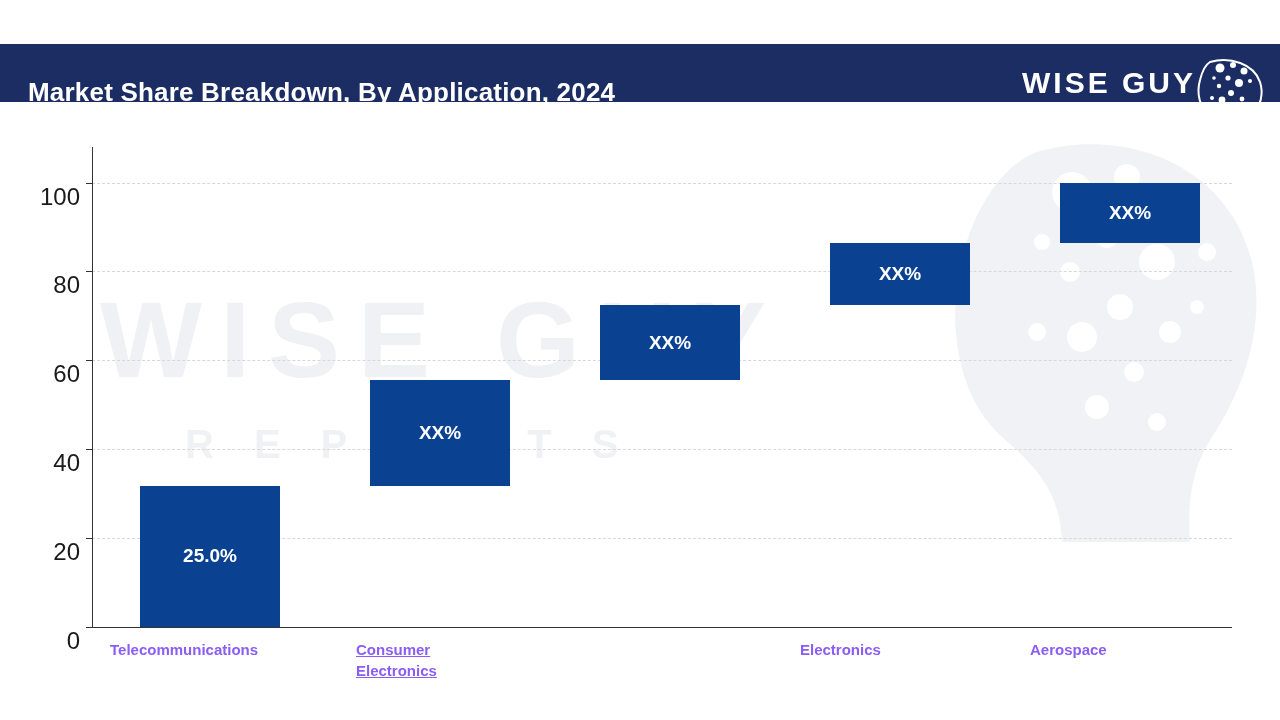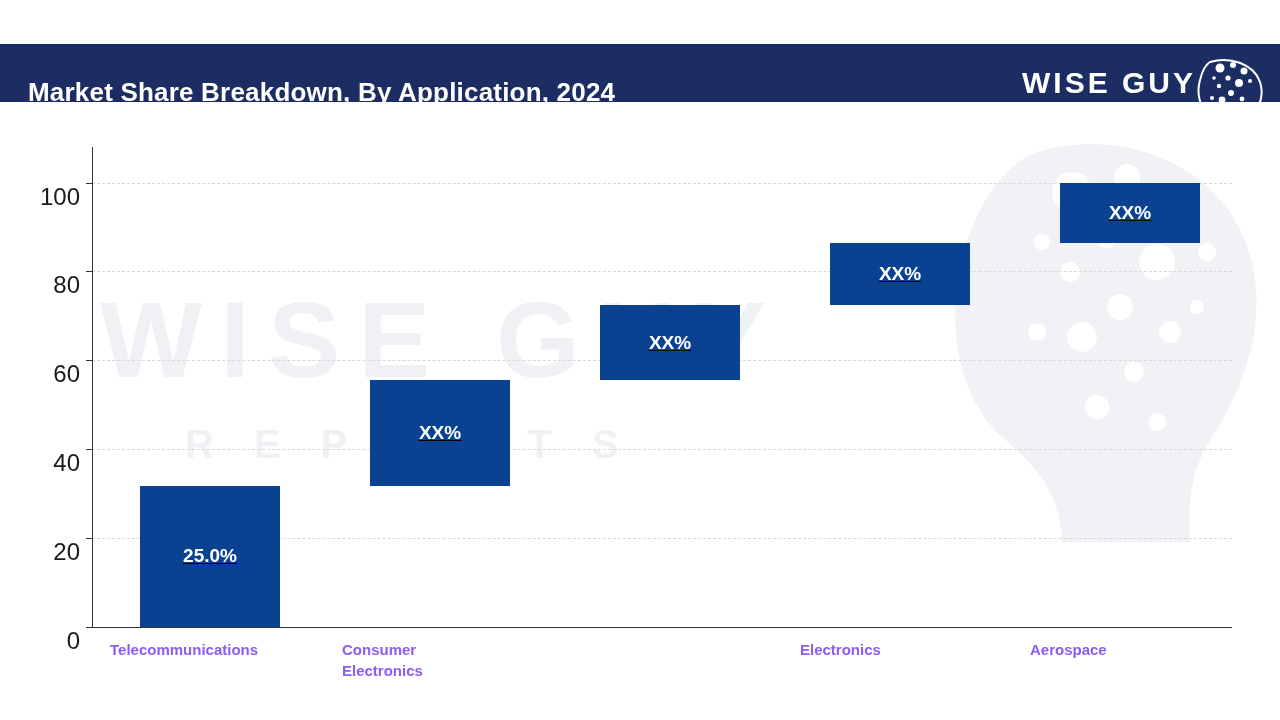--- a/index.html
+++ b/index.html
@@ -169,21 +169,20 @@
     height: 0;
     border-top: 1px solid #333333;
   }
 
   .bar {
     position: absolute;
     background: #0a4291;
     display: flex;
     align-items: center;
     justify-content: center;
-    text-decoration: underline;
   }
   .bar-label {
     font-size: 19px;
     font-weight: bold;
     color: #ffffff;
     white-space: nowrap;
   }
 
   .cat-label {
     position: absolute;
@@ -305,21 +304,21 @@
         <span class="bar-label">XX%</span>
       </div>
 
       <div class="bar" style="left:968px;top:35.6px;width:140px;height:60px;">
         <span class="bar-label">XX%</span>
       </div>
 
       <div class="cat-label" style="left:18px;width:200px;">
         <div>Telecommunications</div>
       </div>
-      <div class="cat-label" style="left:250px;width:200px;">
+      <div class="cat-label" style="left:264px;width:200px;text-decoration:underline;">
         <div>Consumer</div>
         <div>Electronics</div>
       </div>
       <div class="cat-label" style="left:708px;width:200px;">
         <div>Electronics</div>
       </div>
       <div class="cat-label" style="left:938px;width:200px;">
         <div>Aerospace</div>
       </div>
 

